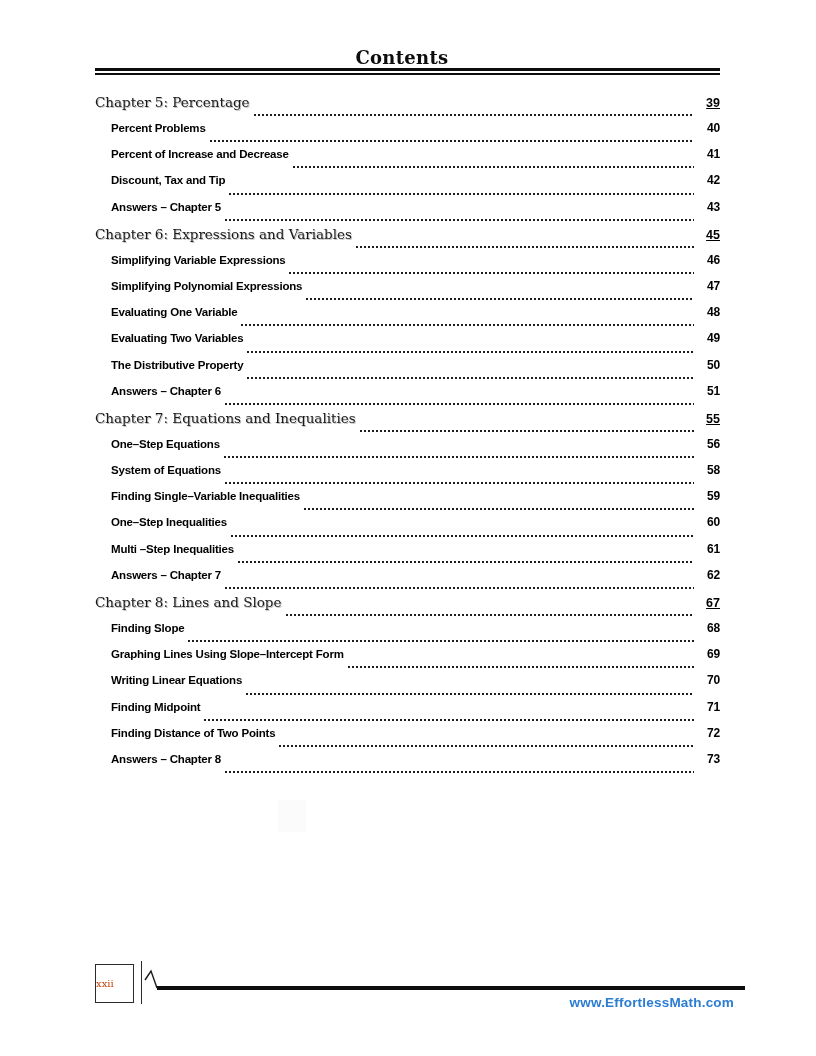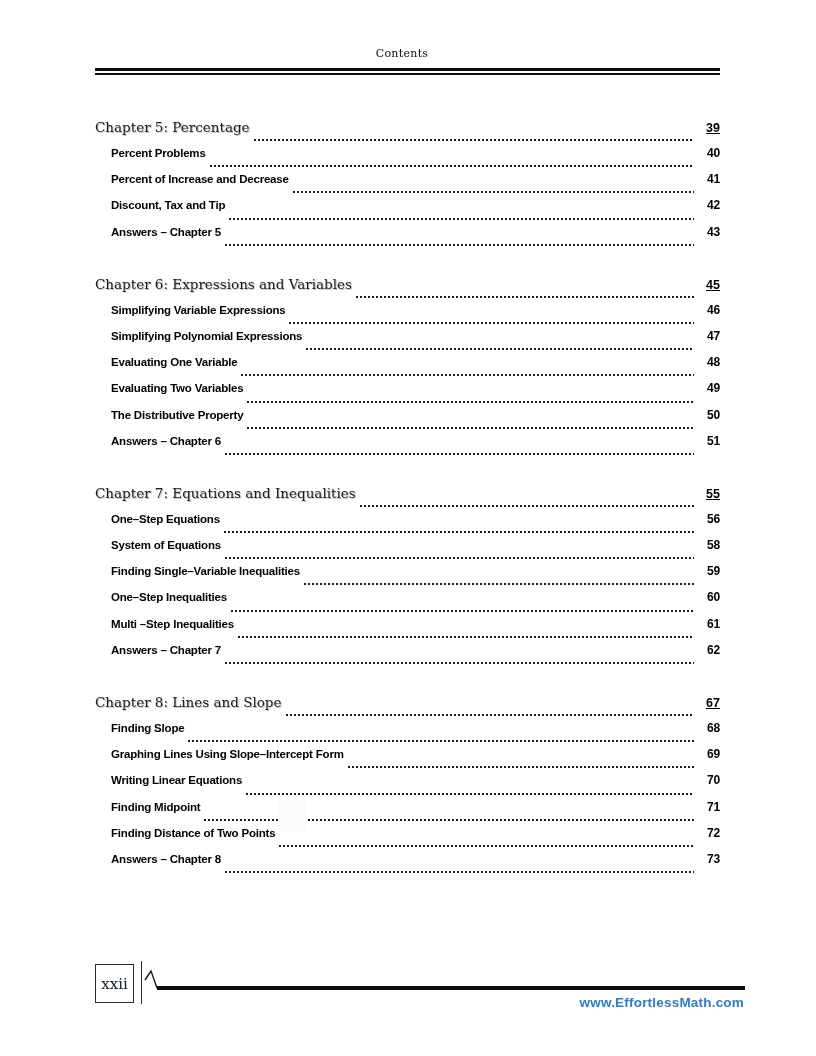--- a/index.html
+++ b/index.html
@@ -5,35 +5,34 @@
   html,body { margin:0; padding:0; background:#fff; }
   .page {
     position:relative; width:816px; height:1056px; background:#ffffff;
     font-family:"Liberation Sans", sans-serif; color:#111; overflow:hidden;
   }
 
   
   .header-title {
     position:absolute; top:47px; left:0; width:804px; text-align:center;
     font-family:"DejaVu Serif","Liberation Serif",serif;
-    font-weight:normal; font-size:11px; color:#0d0d0d; letter-spacing:0.3px;
+    font-weight:bold; font-size:18px; color:#0d0d0d; letter-spacing:0.3px;
   }
   .header-rule { position:absolute; top:68px; left:95px; width:625px; }
   .header-rule .r1 { height:3px; background:#0d0d0d; margin-bottom:2px; }
   .header-rule .r2 { height:1.6px; background:#0d0d0d; }
 
   
   .toc { position:absolute; top:94px; left:95px; width:625px; }
   .row { display:flex; align-items:baseline; height:26.2px; }
   .row.chapter {
     height:27px;
     font-family:"DejaVu Serif","Liberation Serif",serif;
     font-size:13.5px; font-weight:500; color:#1a1a1a;
     text-shadow:1px 1px 0 rgba(120,120,120,0.45);
-    margin-top:25px;
   }
   .row.item {
     padding-left:16px;
     font-weight:bold; font-size:11.5px; letter-spacing:-0.2px; color:#000;
   }
   .label { white-space:nowrap; }
   .dots {
     flex:1; height:5px; align-self:flex-end; margin:0 2px 4px 3px;
     background-image:radial-gradient(circle, #1c1c1c 0.9px, transparent 1.15px);
     background-size:4px 4px; background-repeat:repeat-x; background-position:left bottom;
@@ -44,28 +43,28 @@
   }
   .row.chapter .pagenum { font-size:12.5px;text-decoration:underline; }
 
   
   .watermark { position:absolute; left:278px; top:800px; width:28px; height:32px; background:#fbfbfb; }
 
   
   .pagenum-box {
     position:absolute; left:95px; top:964px; width:37px; height:37px;
     border:1.6px solid #2a2a2a; background:#fff;
-    display:flex; align-items:center; justify-content:center;
-    font-family:"DejaVu Serif","Liberation Serif",serif; font-size:15px; color:#0f172a;
+    display:flex; align-items:center; 
+    font-family:"DejaVu Serif","Liberation Serif",serif; font-size:10px; color:#c2410c;
   }
   .footer-vline { position:absolute; left:141px; top:961px; width:1.3px; height:43px; background:#2a2a2a; }
   .footer-flourish { position:absolute; left:144px; top:968px; }
   .footer-rule { position:absolute; left:157px; top:986px; width:588px; height:4px; background:#0d0d0d; }
   .site-link {
-    position:absolute; right:72px; top:995px; text-decoration:none;
+    position:absolute; right:82px; top:995px; text-decoration:none;
     font-size:13.5px; font-weight:bold; letter-spacing:0.2px;
     font-family:"Liberation Sans", sans-serif;
   }
 </style>
 </head>
 <body>
 
 <div class="page">
 
   <div class="header-title">Contents</div>

